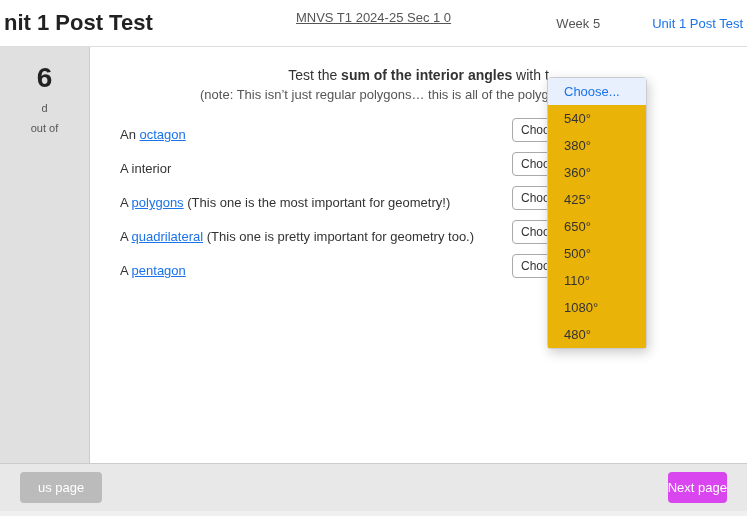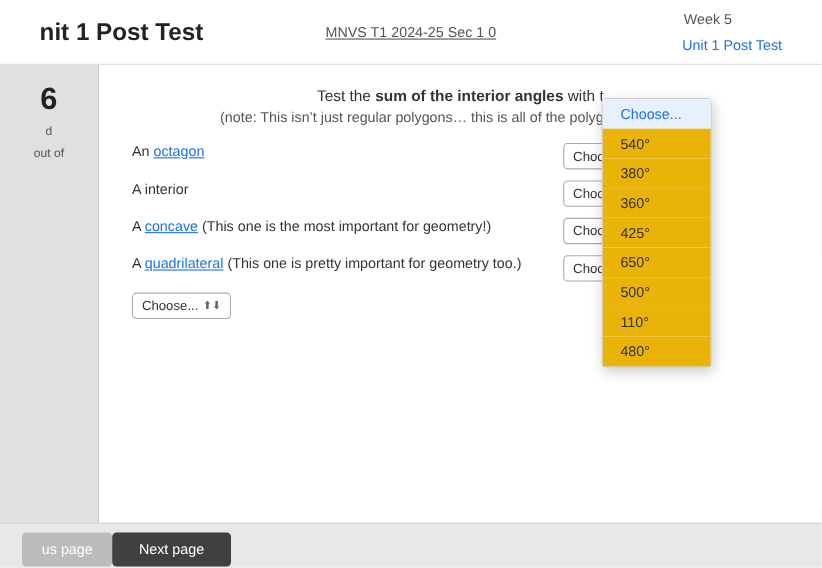--- a/index.html
+++ b/index.html
@@ -8,23 +8,22 @@
       background: #f0f0f0;
       width: 747px;
       height: 516px;
       overflow: hidden;
       position: relative;
     }
 
     
     .header {
       background: #fff;
-      padding: 10px 36px;
-      display: flex;
-      align-items: center;
+      padding: 10px 4px;
+      display: flex;
       justify-content: space-between;
       border-bottom: 1px solid #ddd;
       position: relative;
       z-index: 1;
     }
     .header-title {
       font-size: 22px;
       font-weight: bold;
       color: #222;
     }
@@ -35,21 +34,20 @@
       left: 50%;
       transform: translateX(-50%);
       text-decoration: underline;
     }
     .header-right {
       display: flex;
       align-items: center;
       gap: 8px;
       font-size: 13px;
       color: #555;
-      flex-direction: column;
     }
     .header-right .unit-link {
       color: #1a73e8;
       text-decoration: none;
       margin-left: 44px;
     }
 
     
     .main {
       display: flex;
@@ -101,21 +99,21 @@
     .question-subtext {
       font-size: 13px;
       color: #555;
       margin-bottom: 16px;
       text-align: center;
     }
 
     
     .match-row {
       display: flex;
-      align-items: flex-start;
+      align-items: flex-end;
       margin-bottom: 10px;
       gap: 12px;
     }
     .match-label {
       font-size: 13px;
       color: #333;
       min-width: 380px;
     }
     .match-label a {
       color: #1a73e8;
@@ -164,37 +162,38 @@
       color: #1a73e8;
       font-weight: 500;
     }
 
     
     .footer {
       height: 48px;
       background: #e8e8e8;
       display: flex;
       align-items: center;
+      justify-content: space-between;
       padding: 0 20px;
       border-top: 1px solid #ccc;
     }
     .prev-btn {
       background: #bbb;
       color: #fff;
       border: none;
       padding: 8px 18px;
       border-radius: 4px;
       font-size: 13px;
       cursor: pointer;
     }
     .next-btn {
-      background: #404040;
+      background: #d946ef;
       color: #fff;
       border: none;
-      padding: 8px 24px;
+      padding: 8px 0;
       border-radius: 4px;
       font-size: 13px;
       cursor: pointer;
     }
 
     .week-label {
       font-size: 13px;
       color: #555;
     }
   </style>
@@ -237,49 +236,51 @@
       </div>
     </div>
     <div class="match-row">
       <div class="match-label">A interior</div>
       <div class="choose-select">
         <span>Choose...</span>
         <span class="arrows">⬆⬇</span>
       </div>
     </div>
     <div class="match-row">
-      <div class="match-label">A <a href="#">concave</a> (This one is the most important for geometry!)</div>
+      <div class="match-label">A <a href="#">polygons</a> (This one is the most important for geometry!)</div>
       <div class="choose-select">
         <span>Choose...</span>
         <span class="arrows">⬆⬇</span>
       </div>
     </div>
     <div class="match-row">
       <div class="match-label">A <a href="#">quadrilateral</a> (This one is pretty important for geometry too.)</div>
       <div class="choose-select">
         <span>Choose...</span>
         <span class="arrows">⬆⬇</span>
       </div>
     </div>
     <div class="match-row">
+      <div class="match-label">A <a href="#">pentagon</a></div>
       <div class="choose-select">
         <span>Choose...</span>
         <span class="arrows">⬆⬇</span>
       </div>
     </div>
 
     <div class="dropdown-overlay">
       <div class="dropdown-item">Choose...</div>
       <div class="dropdown-item">540°</div>
       <div class="dropdown-item">380°</div>
       <div class="dropdown-item">360°</div>
       <div class="dropdown-item">425°</div>
       <div class="dropdown-item">650°</div>
       <div class="dropdown-item">500°</div>
       <div class="dropdown-item">110°</div>
+      <div class="dropdown-item">1080°</div>
       <div class="dropdown-item">480°</div>
     </div>
 
   </div>
 </div>
 
 <div class="footer">
   <button class="prev-btn">us page</button>
   <button class="next-btn">Next page</button>
 </div>

